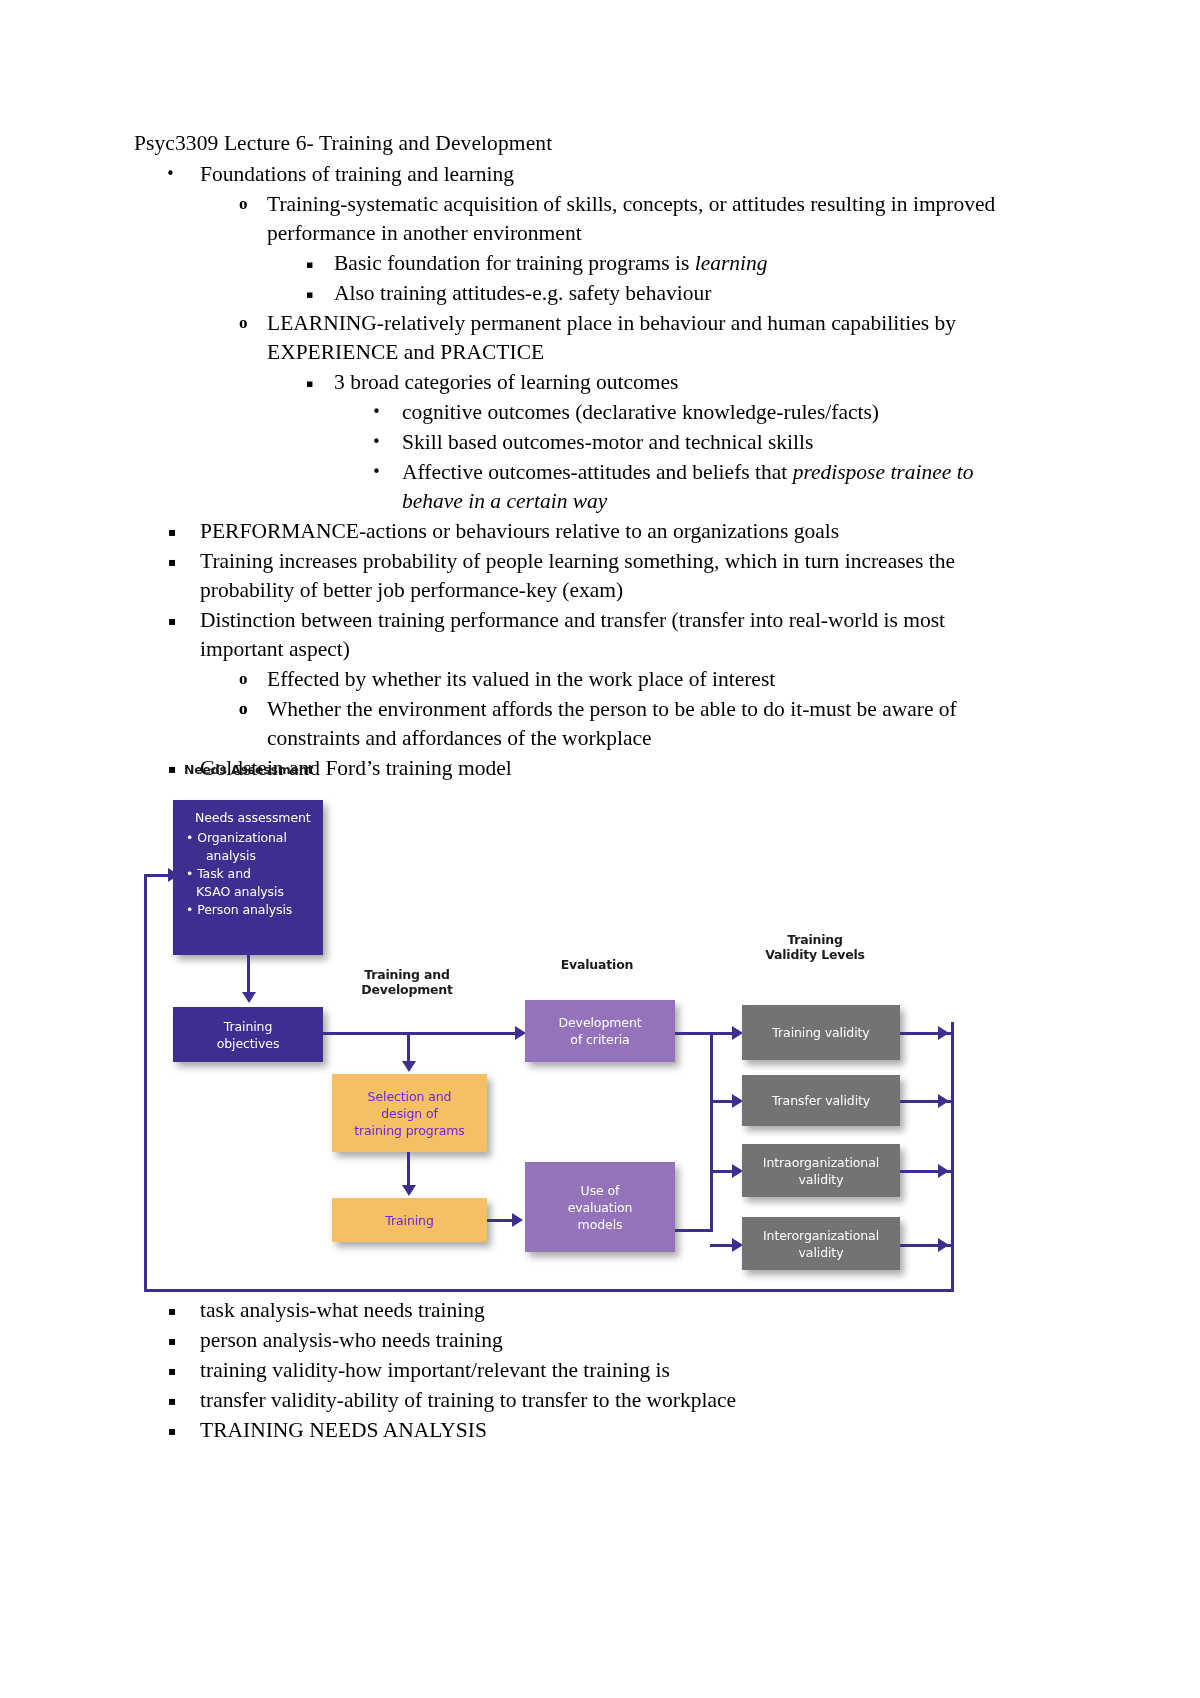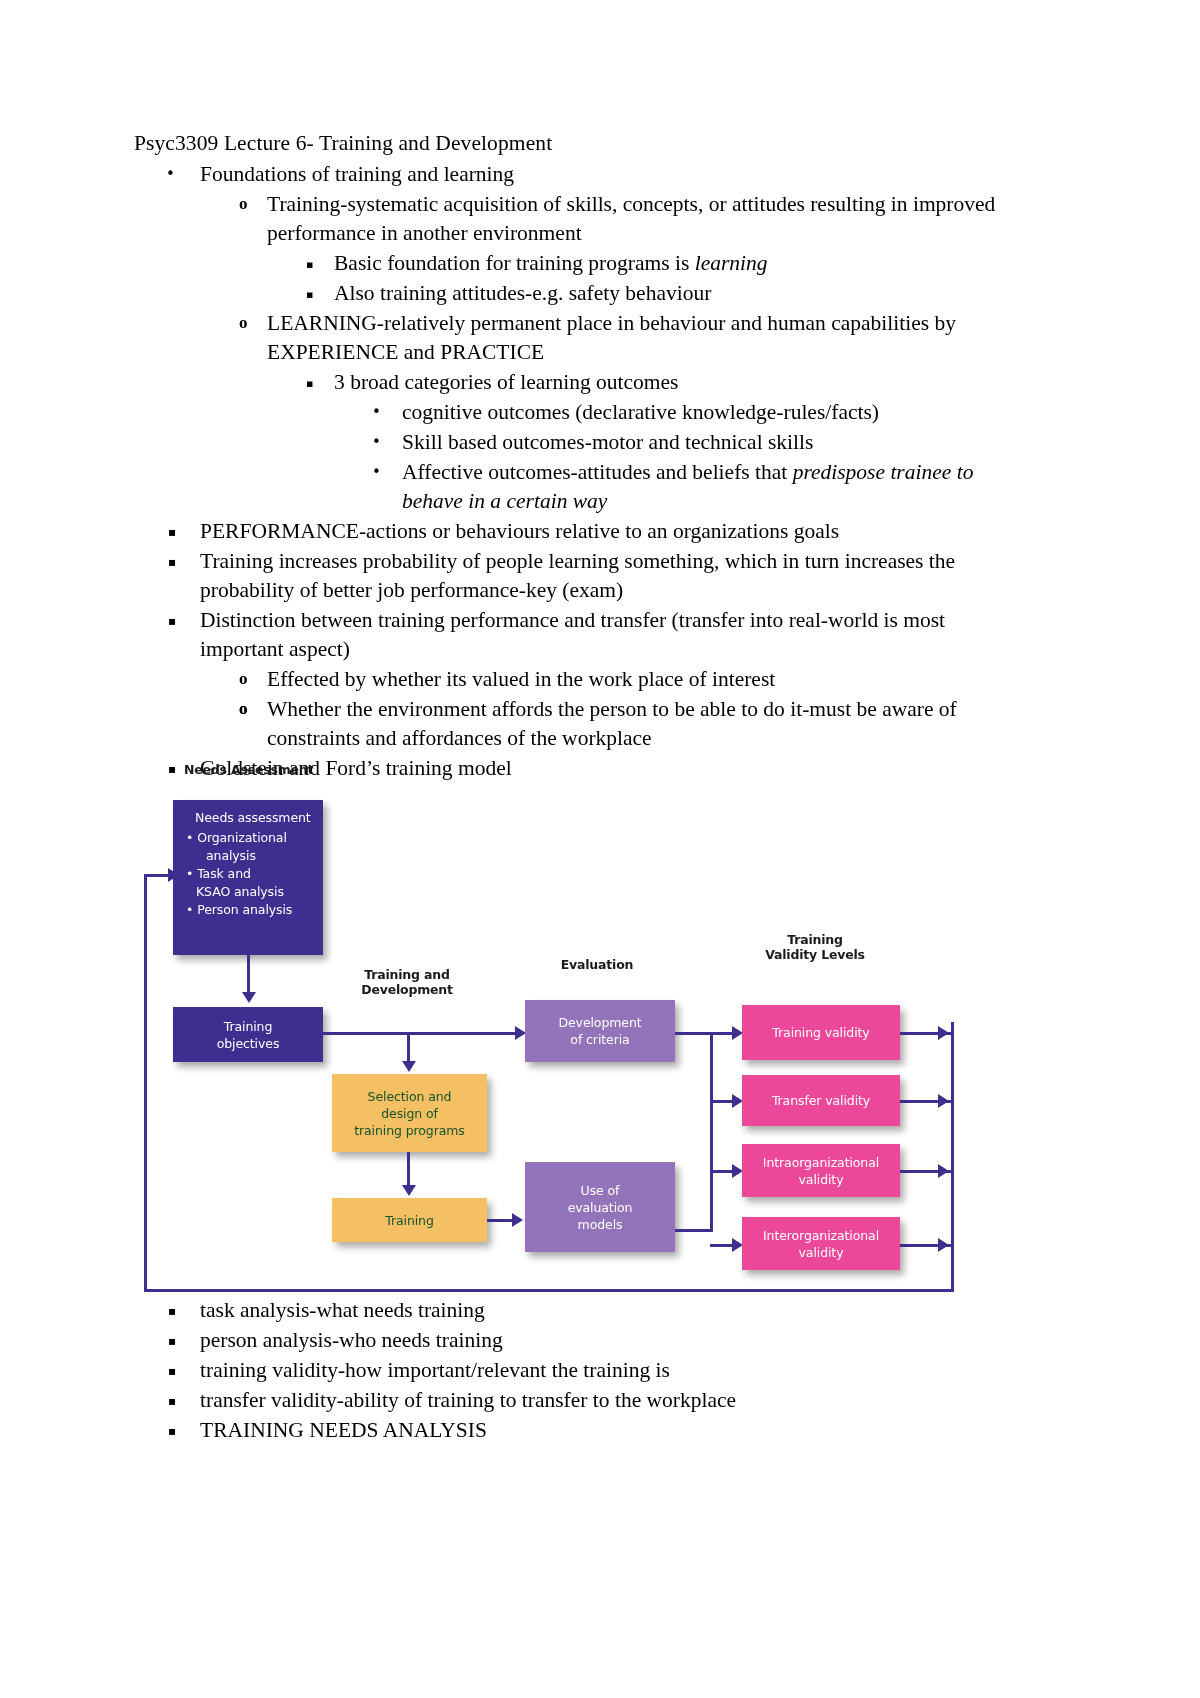--- a/index.html
+++ b/index.html
@@ -102,22 +102,22 @@
     box-shadow: 4px 5px 7px rgba(0,0,0,0.33);
     display: flex;
     flex-direction: column;
     justify-content: center;
     align-items: center;
     text-align: center;
     letter-spacing: -0.1px;
   }
   .dbox.navy { background: #3d2e8f; }
   .dbox.violet { background: #9374bb; }
-  .dbox.amber { background: #f5bf63; color: #14532d; }
-  .dbox.crimson { background: #ec4899; }
+  .dbox.amber { background: #f5bf63; color: #6d28d9; }
+  .dbox.crimson { background: #737373; }
 
   .needs-list {
     text-align: left;
     width: 100%;
     padding: 9px 0 0 13px;
   }
   .needs-list .hdr { padding-left: 9px; margin-bottom: 3px; }
   .needs-list .li { text-indent: -9px; padding-left: 9px; margin-bottom: 1px; }
 
   

